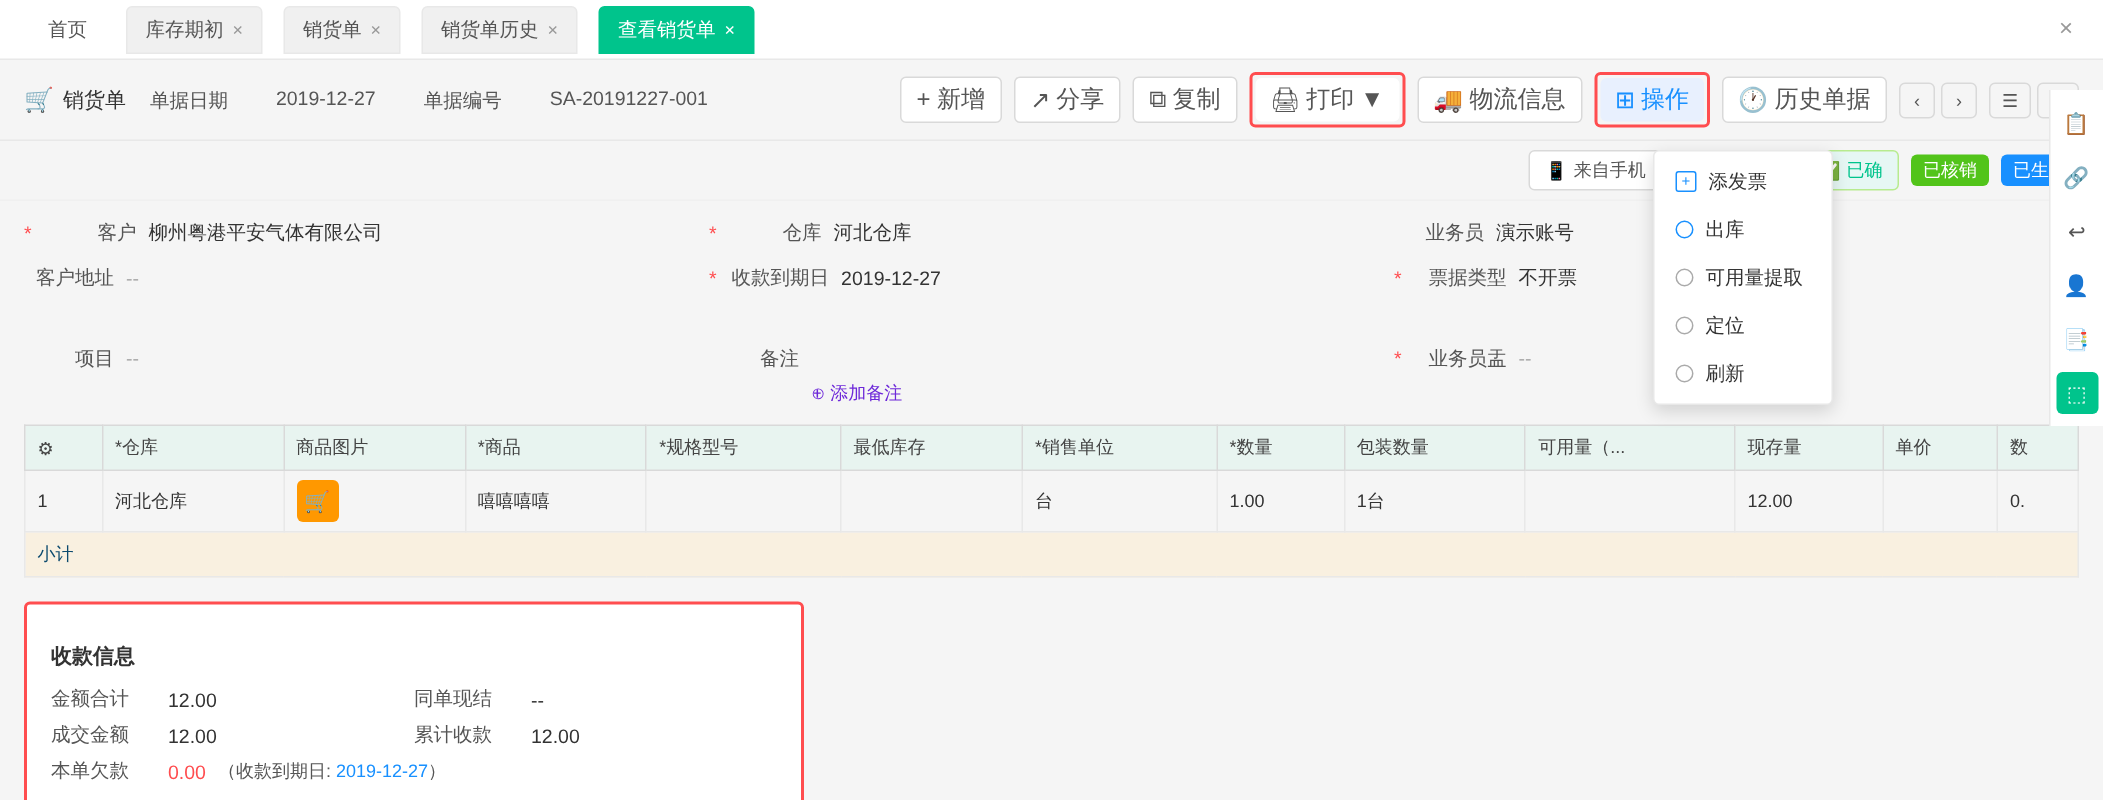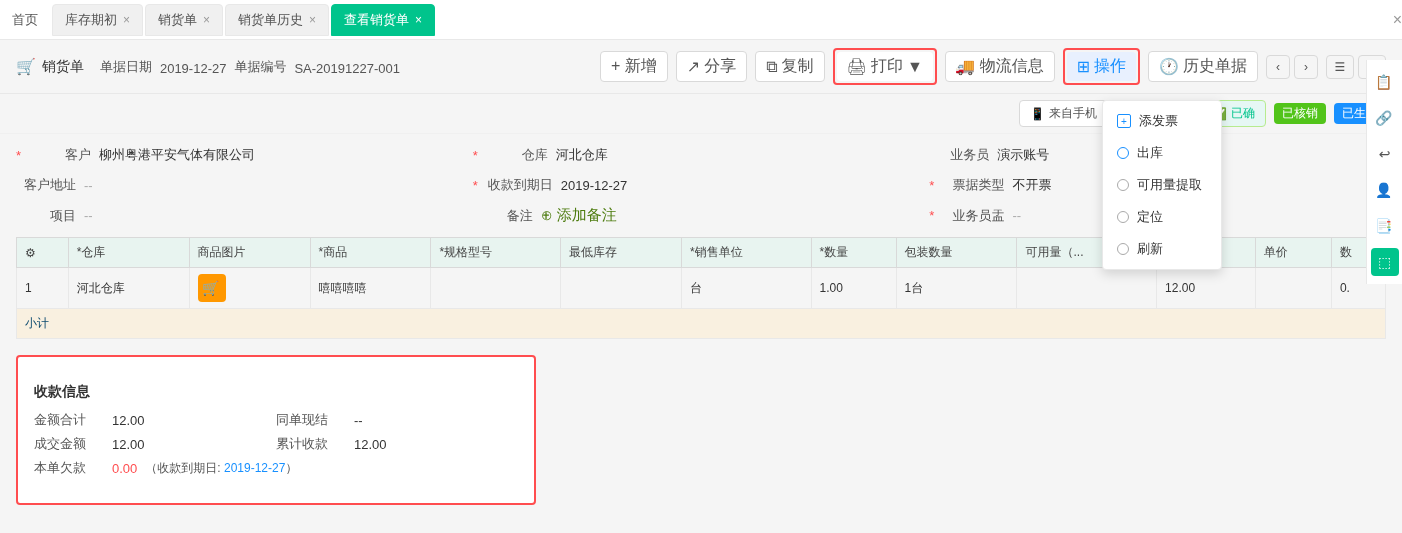--- a/index.html
+++ b/index.html
@@ -1,41 +1,41 @@
 <!DOCTYPE html>
 <html><head>
   <meta charset="utf-8">
   <style>
     * { box-sizing: border-box; margin: 0; padding: 0; }
     body { font-family: 'PingFang SC', 'Microsoft YaHei', sans-serif; font-size: 13px; background: #f5f5f5; color: #333; }
 
     
     .tab-bar {
       display: flex; align-items: center; background: #fff; border-bottom: 1px solid #e8e8e8;
-      padding: 0 0; height: 40px; gap: 2px;
+      padding: 0 20px; height: 40px; gap: 14px;
     }
     .tab-item {
       display: flex; align-items: center; padding: 0 12px; height: 32px;
       border: 1px solid #e8e8e8; border-radius: 4px 4px 0 0; cursor: pointer;
       font-size: 13px; color: #555; gap: 6px; background: #f0f0f0; justify-content: flex-end;
     }
     .tab-item.active { background: #00c48c; color: #fff; border-color: #00c48c; }
     .tab-close { color: #999; font-size: 12px; cursor: pointer; }
     .tab-item.active .tab-close { color: #fff; }
     .tab-home { font-size: 13px; padding: 0 12px; cursor: pointer; color: #555; }
     .tab-bar-right { margin-left: auto; color: #999; cursor: pointer; font-size: 16px; }
 
     
     .doc-header {
       display: flex; align-items: center; padding: 8px 16px;
       border-bottom: 1px solid #e8e8e8; gap: 16px;
     }
     .doc-title { display: flex; align-items: center; gap: 6px; font-size: 14px; font-weight: 500; }
     .doc-title-icon { color: #00c48c; font-size: 16px; }
-    .doc-meta { display: flex; align-items: flex-end; gap: 8px; color: #555; font-size: 13px; }
+    .doc-meta { display: flex; align-items: flex-start; gap: 32px; color: #555; font-size: 13px; }
     .doc-actions { margin-left: auto; display: flex; align-items: center; gap: 8px; }
     .action-btn {
       display: flex; align-items: center; gap: 4px; padding: 4px 10px;
       border: 1px solid #d9d9d9; border-radius: 4px; cursor: pointer;
       font-size: 16px; color: #555; background: #fff;
     }
     .status-badge { background: #52c41a; color: #fff; padding: 2px 8px; border-radius: 4px; font-size: 12px; }
     .status-badge-blue { background: #1890ff; color: #fff; padding: 2px 8px; border-radius: 4px; font-size: 12px; }
     .nav-arrows { display: flex; gap: 4px; }
     .nav-arrow { width: 24px; height: 24px; border: 1px solid #d9d9d9; border-radius: 4px; display: flex; align-items: center; justify-content: center; cursor: pointer; font-size: 12px; color: #555; }
@@ -55,21 +55,21 @@
     .toolbar-btn-teal { background: #e6f7f4; color: #00c48c; border-color: #b7eb8f; }
 
     
     .form-section { padding: 12px 16px; display: flex; flex-direction: column; gap: 12px; }
     .form-row { display: flex; align-items: center; gap: 0; }
     .form-field { display: flex; align-items: center; flex: 1; gap: 8px; }
     .field-label { color: #555; white-space: nowrap; min-width: 60px; text-align: right; }
     .field-required { color: #ff4d4f; margin-right: 2px; }
     .field-value { color: #333; }
     .field-dashes { color: #aaa; }
-    .add-note { color: #4d7c0f; cursor: pointer; font-size: 15px; }
+    .add-note { color: #6d28d9; cursor: pointer; font-size: 12px; margin-top: 48px; }
 
     
     .table-container { padding: 0 16px 8px; }
     table { width: 100%; border-collapse: collapse; font-size: 12px; }
     thead th {
       background: #e8f4f0; border: 1px solid #d9d9d9; padding: 6px 8px;
       text-align: left; font-weight: 500; color: #444; white-space: nowrap;
     }
     tbody td { border: 1px solid #e8e8e8; padding: 6px 8px; color: #333; }
     tbody tr:nth-child(even) { background: #fafafa; }

